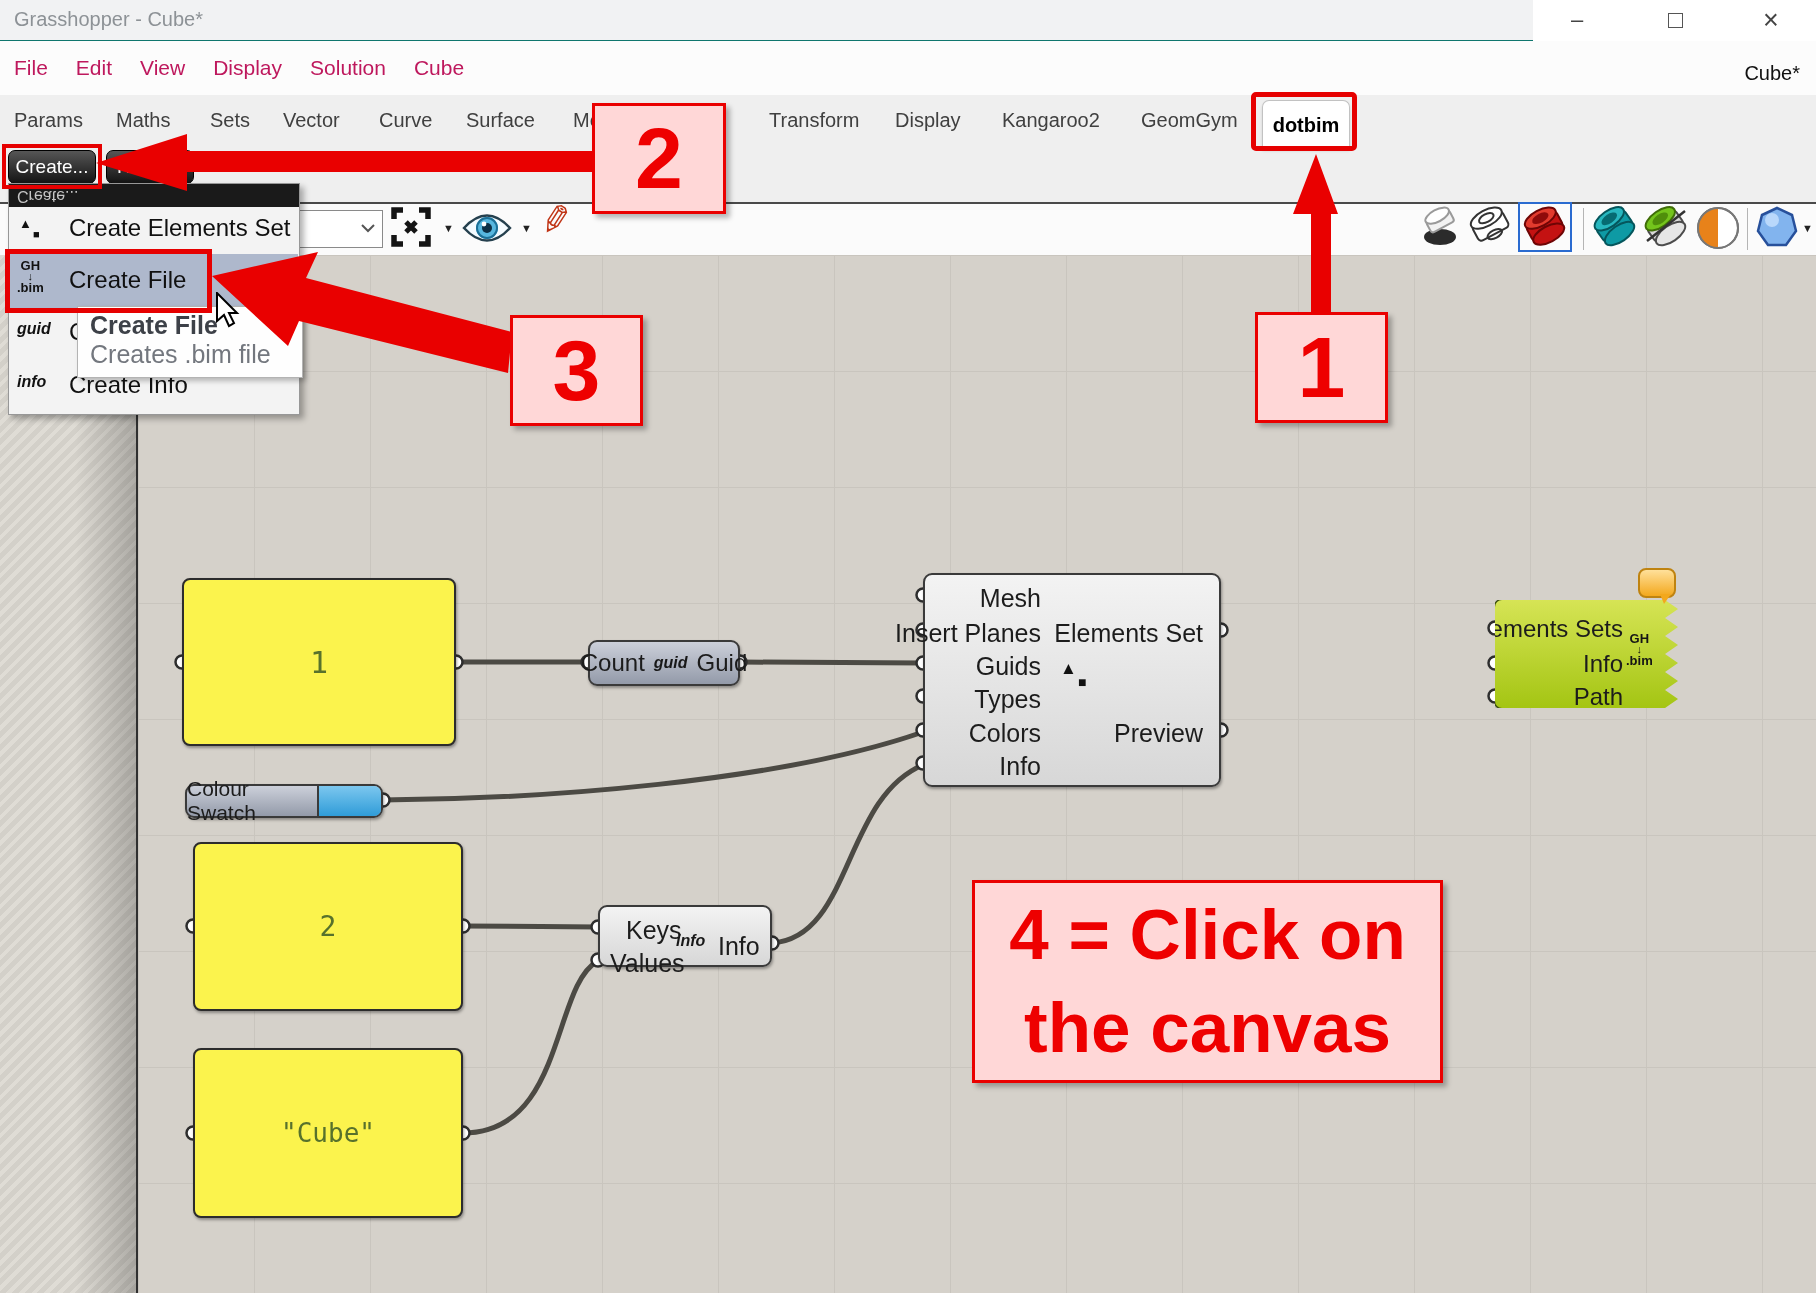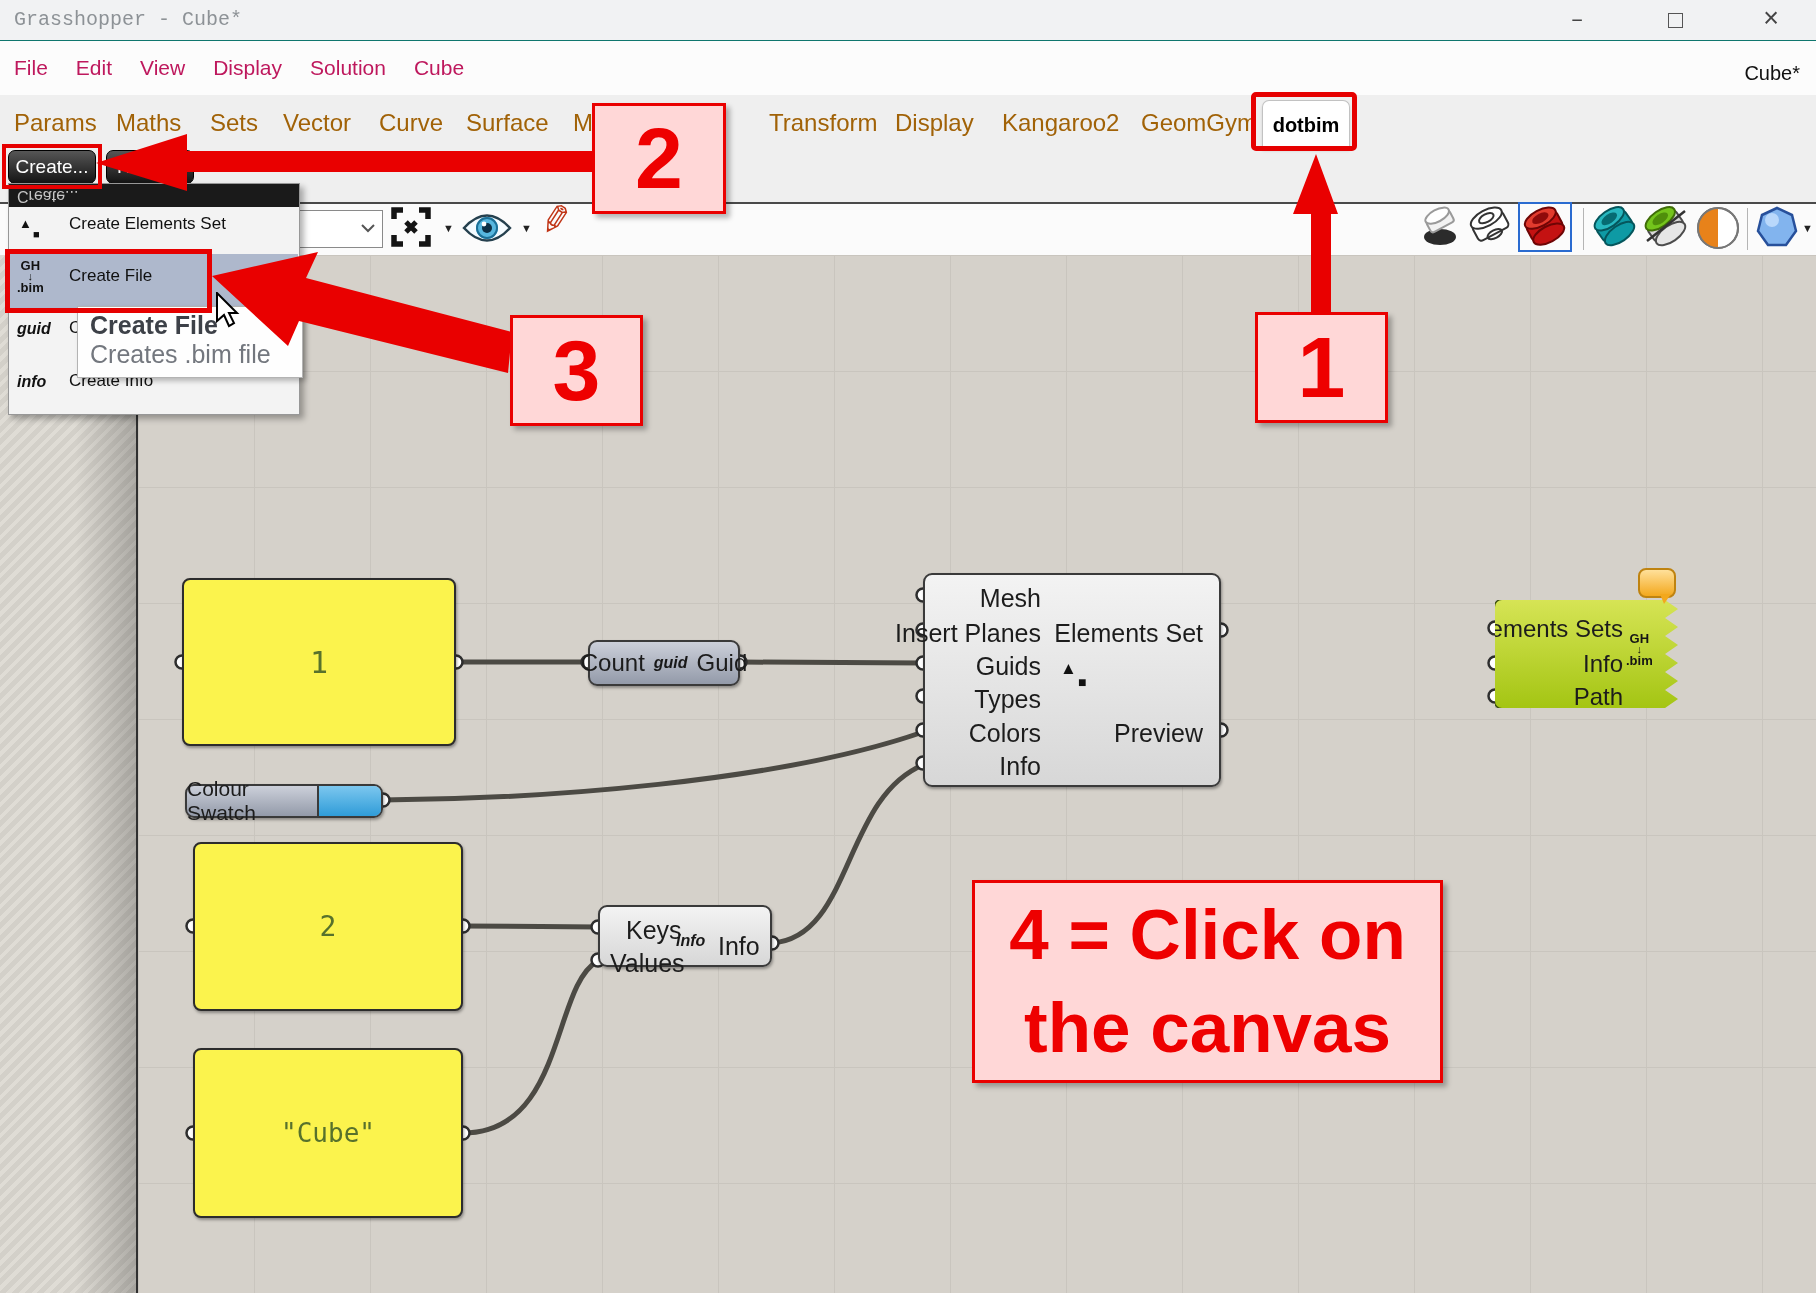--- a/index.html
+++ b/index.html
@@ -1,36 +1,36 @@
 <!DOCTYPE html>
 <html><head>
 <meta charset="utf-8">
 <style>
   html,body{margin:0;padding:0;background:#888;}
   #app{position:relative;width:1816px;height:1293px;overflow:hidden;background:#fff;
        font-family:"Liberation Sans",sans-serif;-webkit-font-smoothing:antialiased;}
   .abs{position:absolute;}
 
   
-  #titlebar{left:0;top:0;width:1816px;height:40px;background:#f1f2f3;border-bottom:5px solid #0f766e;font-family:Liberation Mono, monospace;}
+  #titlebar{left:0;top:0;width:1533px;height:40px;background:#f1f2f3;border-bottom:5px solid #0f766e;}
   #title-text{left:14px;top:8px;font-size:20px;color:#8d9296;}
   .winbtn{top:0;width:50px;height:40px;display:flex;align-items:center;justify-content:center;color:#444;font-size:22px;}
   #btn-min{left:1552px;}
   #btn-max{left:1650px;}
   #btn-max .maxbox{width:13px;height:13px;border:1.6px solid #555;}
   #btn-close{left:1746px;font-size:27px;}
 
   
   #menubar{left:0;top:41px;width:1816px;height:54px;background:#fcfcfc;display:flex;align-items:center;gap:28px;padding-left:14px;box-sizing:border-box;}
   .menu-item{font-size:21px;color:#be185d;}
   #doc-label{right:16px;top:62px;font-size:20px;color:#111;}
 
   
   #tabstrip{left:0;top:95px;width:1816px;height:53px;background:#efefef;}
-  .tab{position:absolute;top:14px;font-size:24px;color:#a16207;}
+  .tab{position:absolute;top:14px;font-size:20px;color:#404040;}
   #tab-dotbim{left:1262px;top:100px;width:86px;height:48px;background:#fff;border:1px solid #c2c2c2;border-bottom:none;border-radius:7px 7px 0 0;display:flex;align-items:center;justify-content:center;font-size:20px;font-weight:bold;color:#000;box-shadow:0 2px 3px rgba(0,0,0,.12);z-index:3;}
 
   
   #comppanel{left:0;top:148px;width:1816px;height:54px;background:#efefef;}
   .dark-btn{position:absolute;top:150px;height:34px;background:linear-gradient(#565656,#141414);border:1px solid #000;border-radius:7px;color:#fff;font-size:19px;display:flex;align-items:center;padding:0 10px;box-sizing:border-box;}
   #btn-create{left:8px;width:88px;justify-content:center;}
   #btn-read{left:106px;width:88px;justify-content:space-between;}
 
   
   #cvtoolbar{left:0;top:202px;width:1816px;height:53px;background:#fbfbfb;border-top:2px solid #4a4a4a;box-sizing:border-box;}
@@ -83,21 +83,21 @@
   #node-green .gh-label{font-size:24px;right:55px;text-align:right;}
   .ghbim{font-weight:bold;color:#151515;text-align:center;line-height:11px;font-size:13px;}
   #green-icon{position:absolute;left:131px;top:33px;}
   #balloon{left:1638px;top:568px;width:34px;height:26px;background:linear-gradient(#ffe09a,#f3a81d);border:2px solid #bf8310;border-radius:8px;z-index:2;}
   #balloon:after{content:"";position:absolute;left:20px;top:24px;border-left:4px solid transparent;border-right:7px solid transparent;border-top:10px solid #f3a81d;}
 
   
   #dropdown{left:8px;top:183px;width:290px;height:230px;background:#f3f3f3;border:1px solid #979797;box-shadow:4px 4px 6px rgba(0,0,0,.3);z-index:5;}
   #dropdown-header{left:0;top:0;width:100%;height:23px;background:#1a1a1a;color:#c6c6c6;font-size:16px;padding-left:8px;box-sizing:border-box;display:flex;align-items:center;}
   #dropdown-header span{display:inline-block;transform:scaleY(-1);}
-  .menu-row-label{position:absolute;left:60px;font-size:17px;color:#101010;white-space:nowrap;}
+  .menu-row-label{position:absolute;left:60px;font-size:24px;color:#101010;white-space:nowrap;}
   #mi-file-band{left:1px;top:70px;width:288px;height:55px;background:#aeb8cc;}
   .mi-icon{position:absolute;color:#111;}
 
   
   #tooltip{left:77px;top:306px;min-width:196px;background:#fefefe;border:1px solid #b3b3b3;box-shadow:3px 3px 5px rgba(0,0,0,.25);padding:4px 16px 8px 12px;z-index:6;}
   #tooltip-title{font-size:25px;font-weight:bold;color:#3d4148;white-space:nowrap;}
   #tooltip-desc{font-size:25px;color:#73777e;white-space:nowrap;}
 
   
   .pinkbox{background:#ffd7d7;border:3px solid #ea0000;box-shadow:4px 4px 5px rgba(0,0,0,.28);display:flex;align-items:center;justify-content:center;color:#ee0000;font-weight:bold;z-index:10;box-sizing:border-box;}

